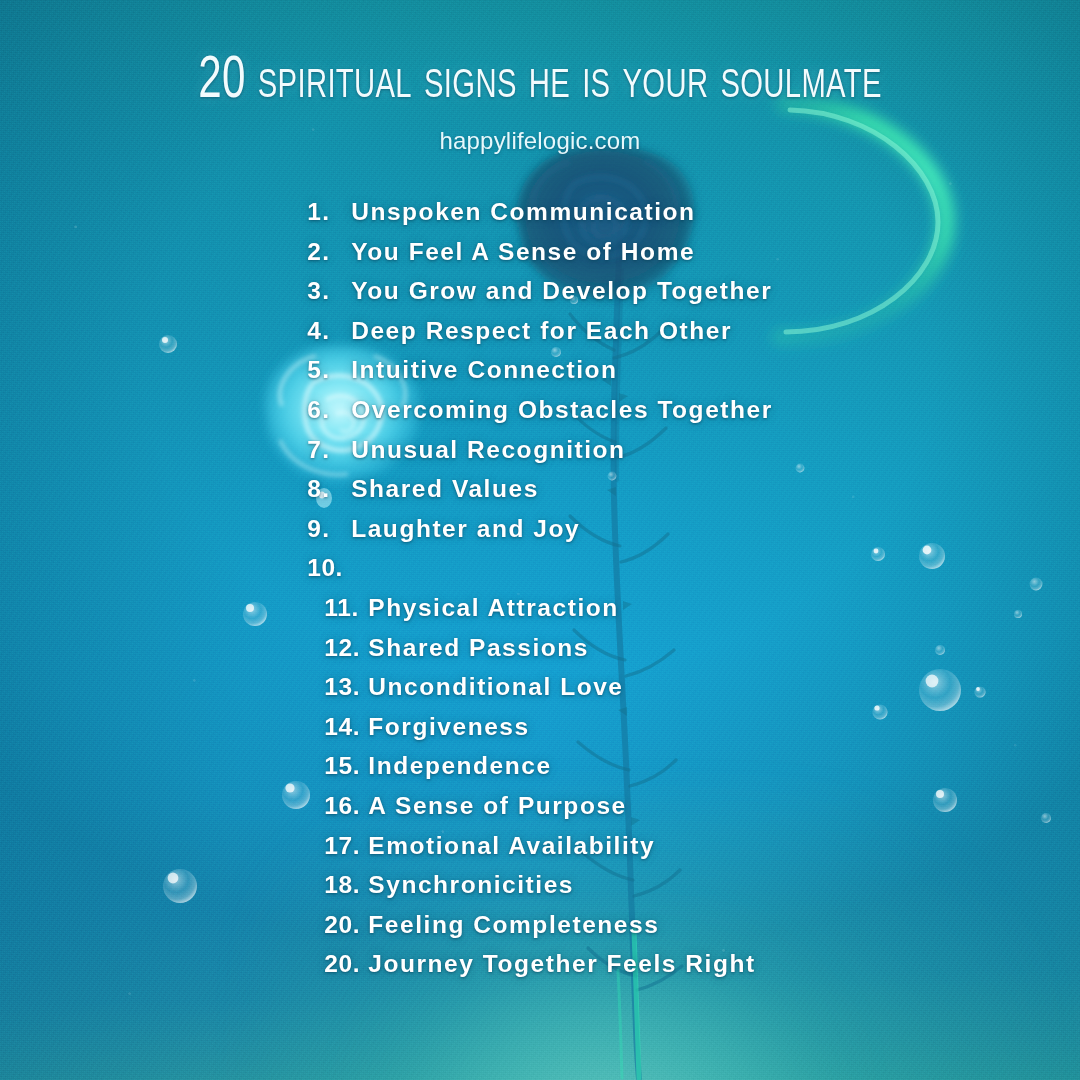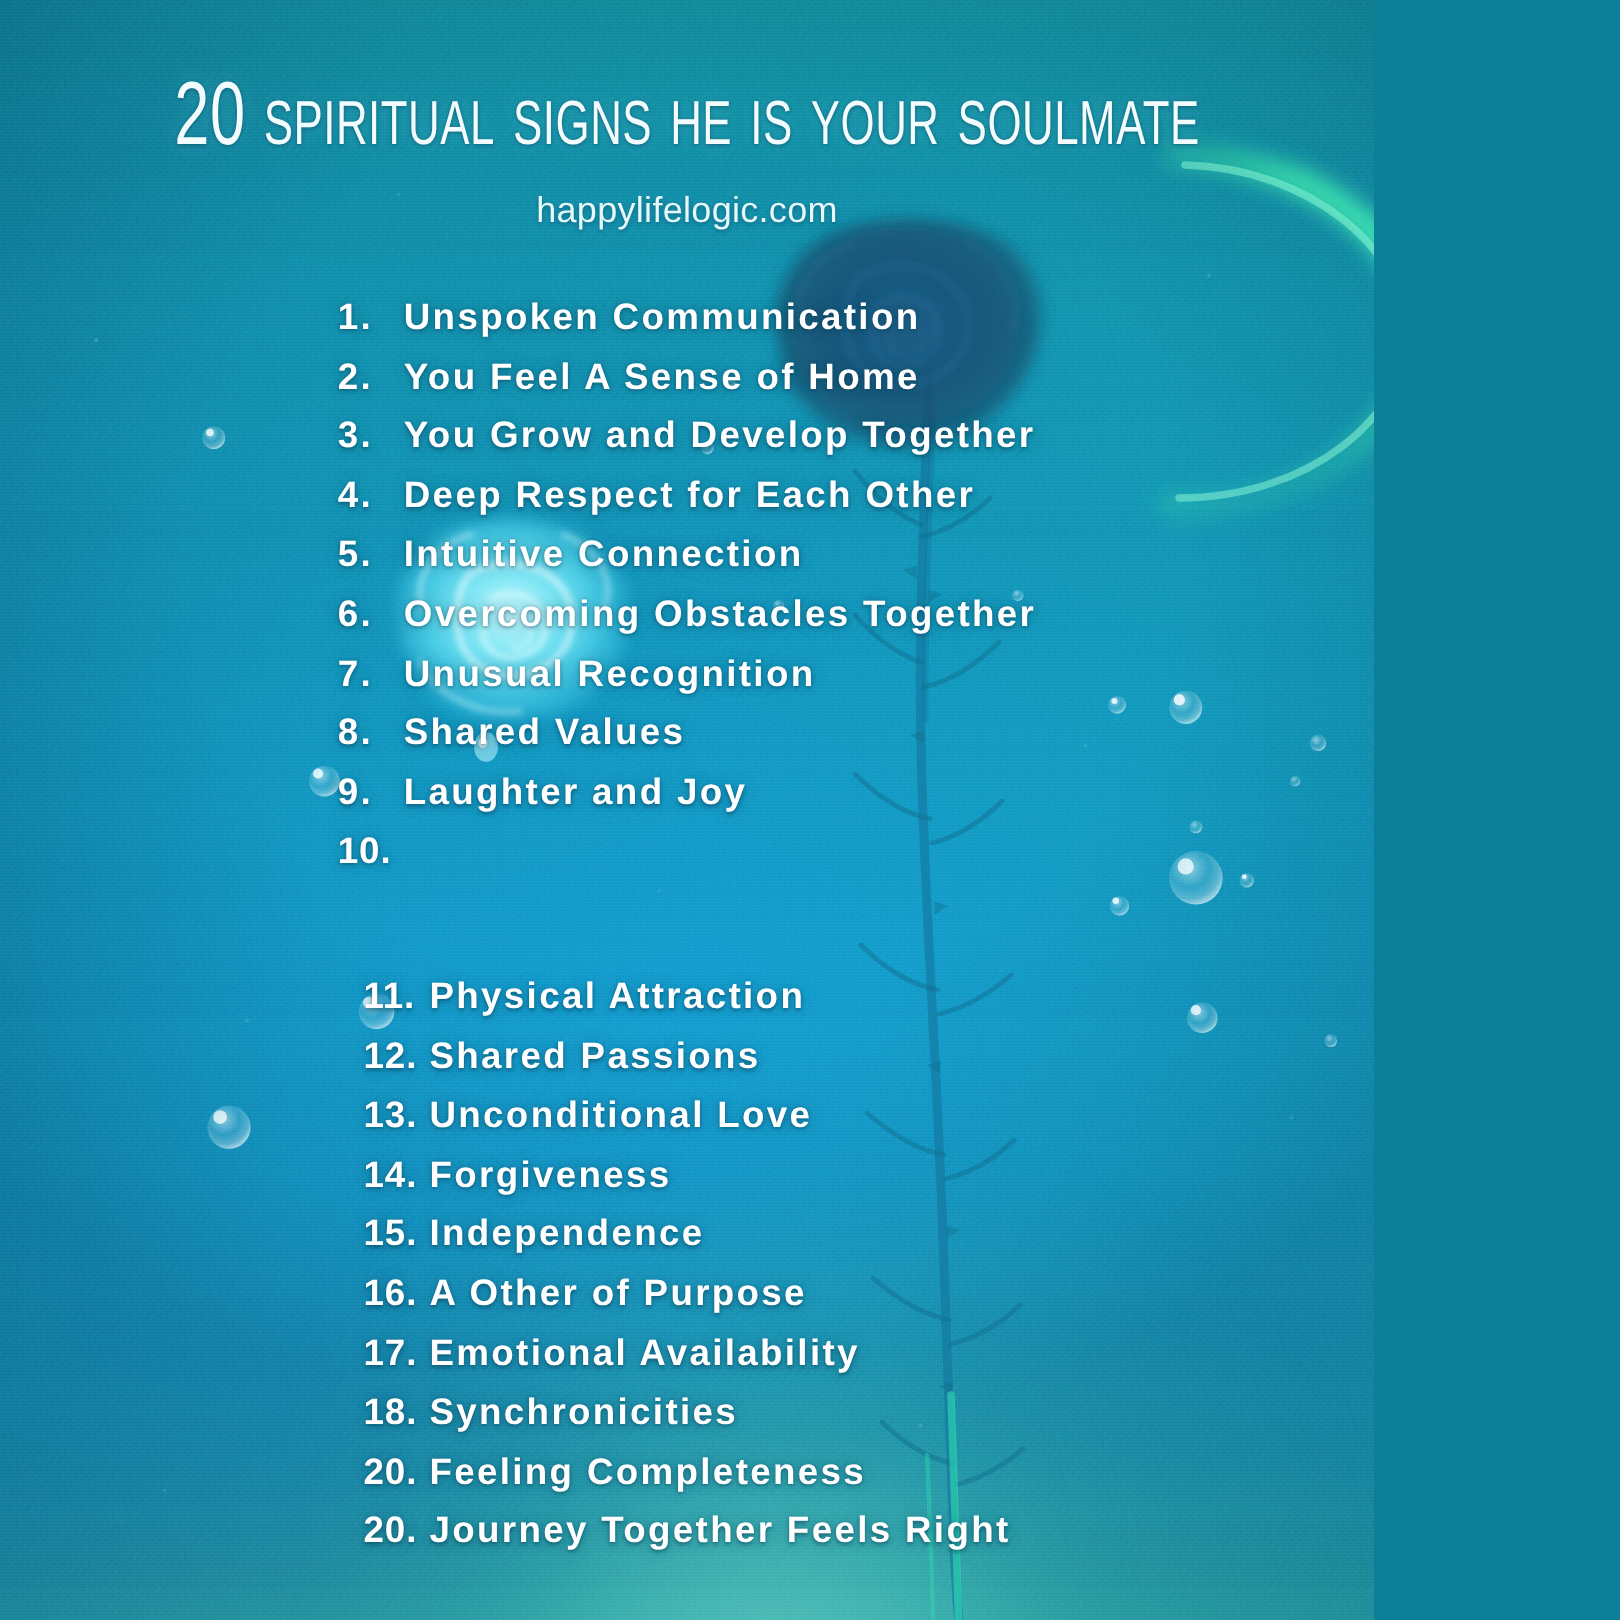--- a/index.html
+++ b/index.html
@@ -5,21 +5,21 @@
 <style>
   html, body {
     margin: 0;
     padding: 0;
     background: #0d7f99;
   }
   * { box-sizing: border-box; }
 
   .poster {
     position: relative;
-    width: 916px;
+    width: 1080px;
     height: 1080px;
     overflow: hidden;
     font-family: "Liberation Sans", sans-serif;
     background: #1496b4;
     isolation: isolate;
   }
 
   
   .bg-base {
     position: absolute;
@@ -171,21 +171,21 @@
 
   .list {
     position: absolute;
     left: 0; right: 0;
     top: 198px;
     display: flex;
     flex-direction: column;
     align-items: center;
   }
   .group { display: flex; flex-direction: column; }
-  .group.second { margin-top: 57px; }
+  .group.second { }
 
   .item {
     display: flex;
     align-items: baseline;
     height: 39.6px;
     color: #ffffff;
     font-size: 24.5px;
     font-weight: bold;
     letter-spacing: 1.55px;
     white-space: nowrap;
@@ -456,21 +456,21 @@
         <div class="item">
           <span class="num wide">14.</span>
           <span class="label">Forgiveness</span>
         </div>
         <div class="item">
           <span class="num wide">15.</span>
           <span class="label">Independence</span>
         </div>
         <div class="item">
           <span class="num wide">16.</span>
-          <span class="label">A Other of Purpose</span>
+          <span class="label">A Sense of Purpose</span>
         </div>
         <div class="item">
           <span class="num wide">17.</span>
           <span class="label">Emotional Availability</span>
         </div>
         <div class="item">
           <span class="num wide">18.</span>
           <span class="label">Synchronicities</span>
         </div>
         <div class="item">

